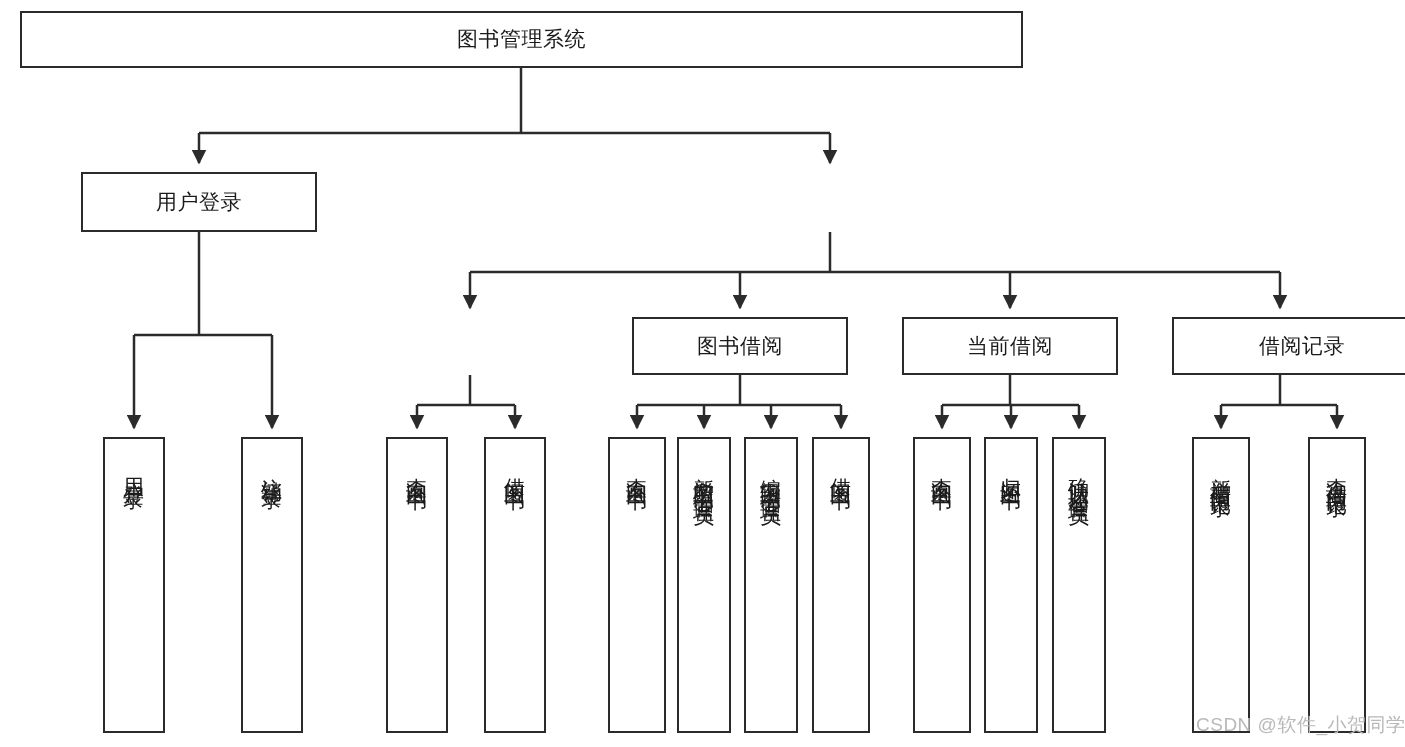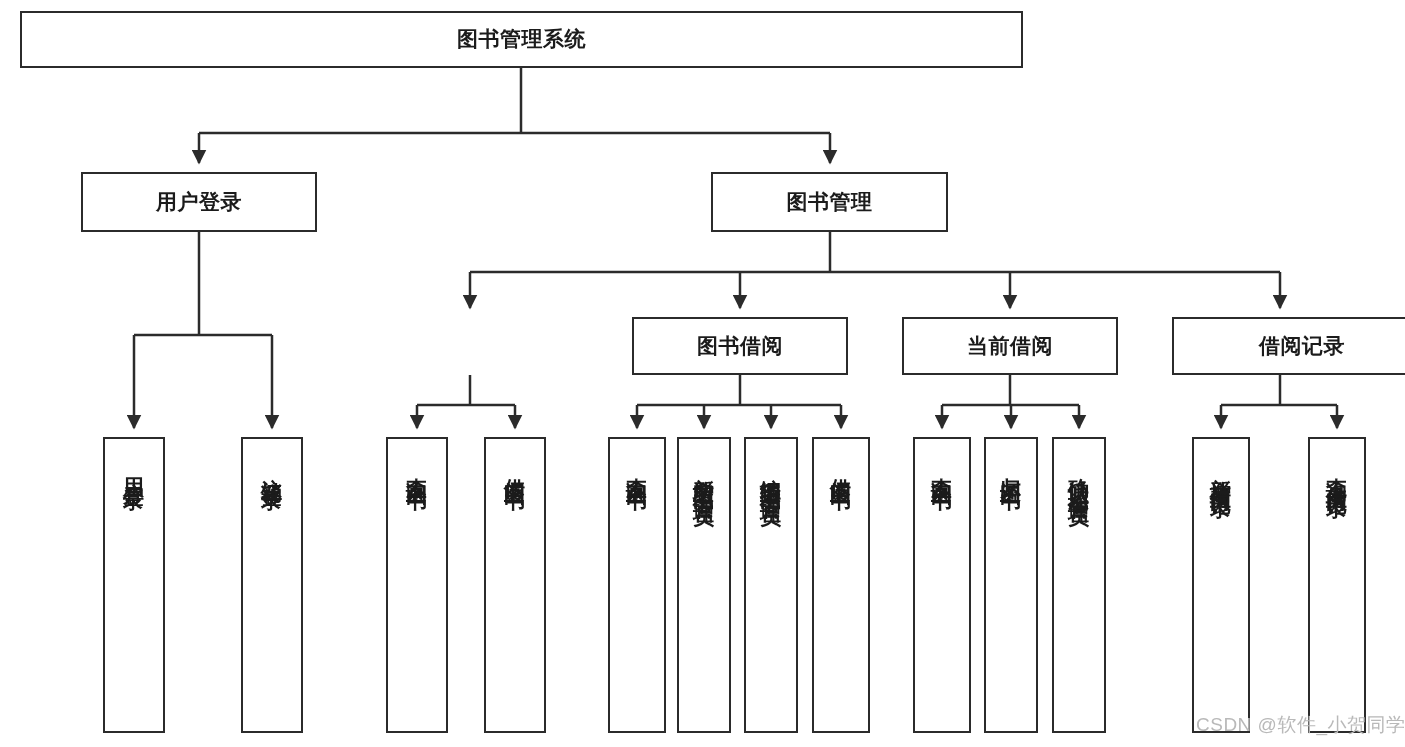--- a/index.html
+++ b/index.html
@@ -28,21 +28,20 @@
   }
   .node {
     position: absolute;
     box-sizing: border-box;
     background: #ffffff;
     border: 2.5px solid #2b2b2b;
     display: flex;
     align-items: center;
     justify-content: center;
     z-index: 2;
-    font-weight: bold;
   }
   .node-label {
     font-size: 21px;
     line-height: 1.25;
     color: #1b1b1b;
     letter-spacing: 0.5px;
     white-space: nowrap;
     text-align: center;
   }
   .node.vertical {
@@ -121,23 +120,20 @@
     </g>
   </svg>
 
   <div class="node" id="node-root" style="left: 20px; top: 11px; width: 1003px; height: 57px;">
     <span class="node-label">图书管理系统</span>
   </div>
 
   <div class="node" id="node-l2-0" style="left: 81px; top: 172px; width: 236px; height: 60px;">
     <span class="node-label">用户登录</span>
   </div>
-  <div class="node" id="node-l2-1" style="left: 711px; top: 172px; width: 237px; height: 60px;">
-    <span class="node-label">图书管理</span>
-  </div>
 
   <div class="node" id="node-l3-2" style="left: 902px; top: 317px; width: 216px; height: 58px;">
     <span class="node-label">当前借阅</span>
   </div>
   <div class="node" id="node-l3-1" style="left: 632px; top: 317px; width: 216px; height: 58px;">
     <span class="node-label">图书借阅</span>
   </div>
   <div class="node" id="node-l3-3" style="left: 1172px; top: 317px; width: 260px; height: 58px;">
     <span class="node-label">借阅记录</span>
   </div>

